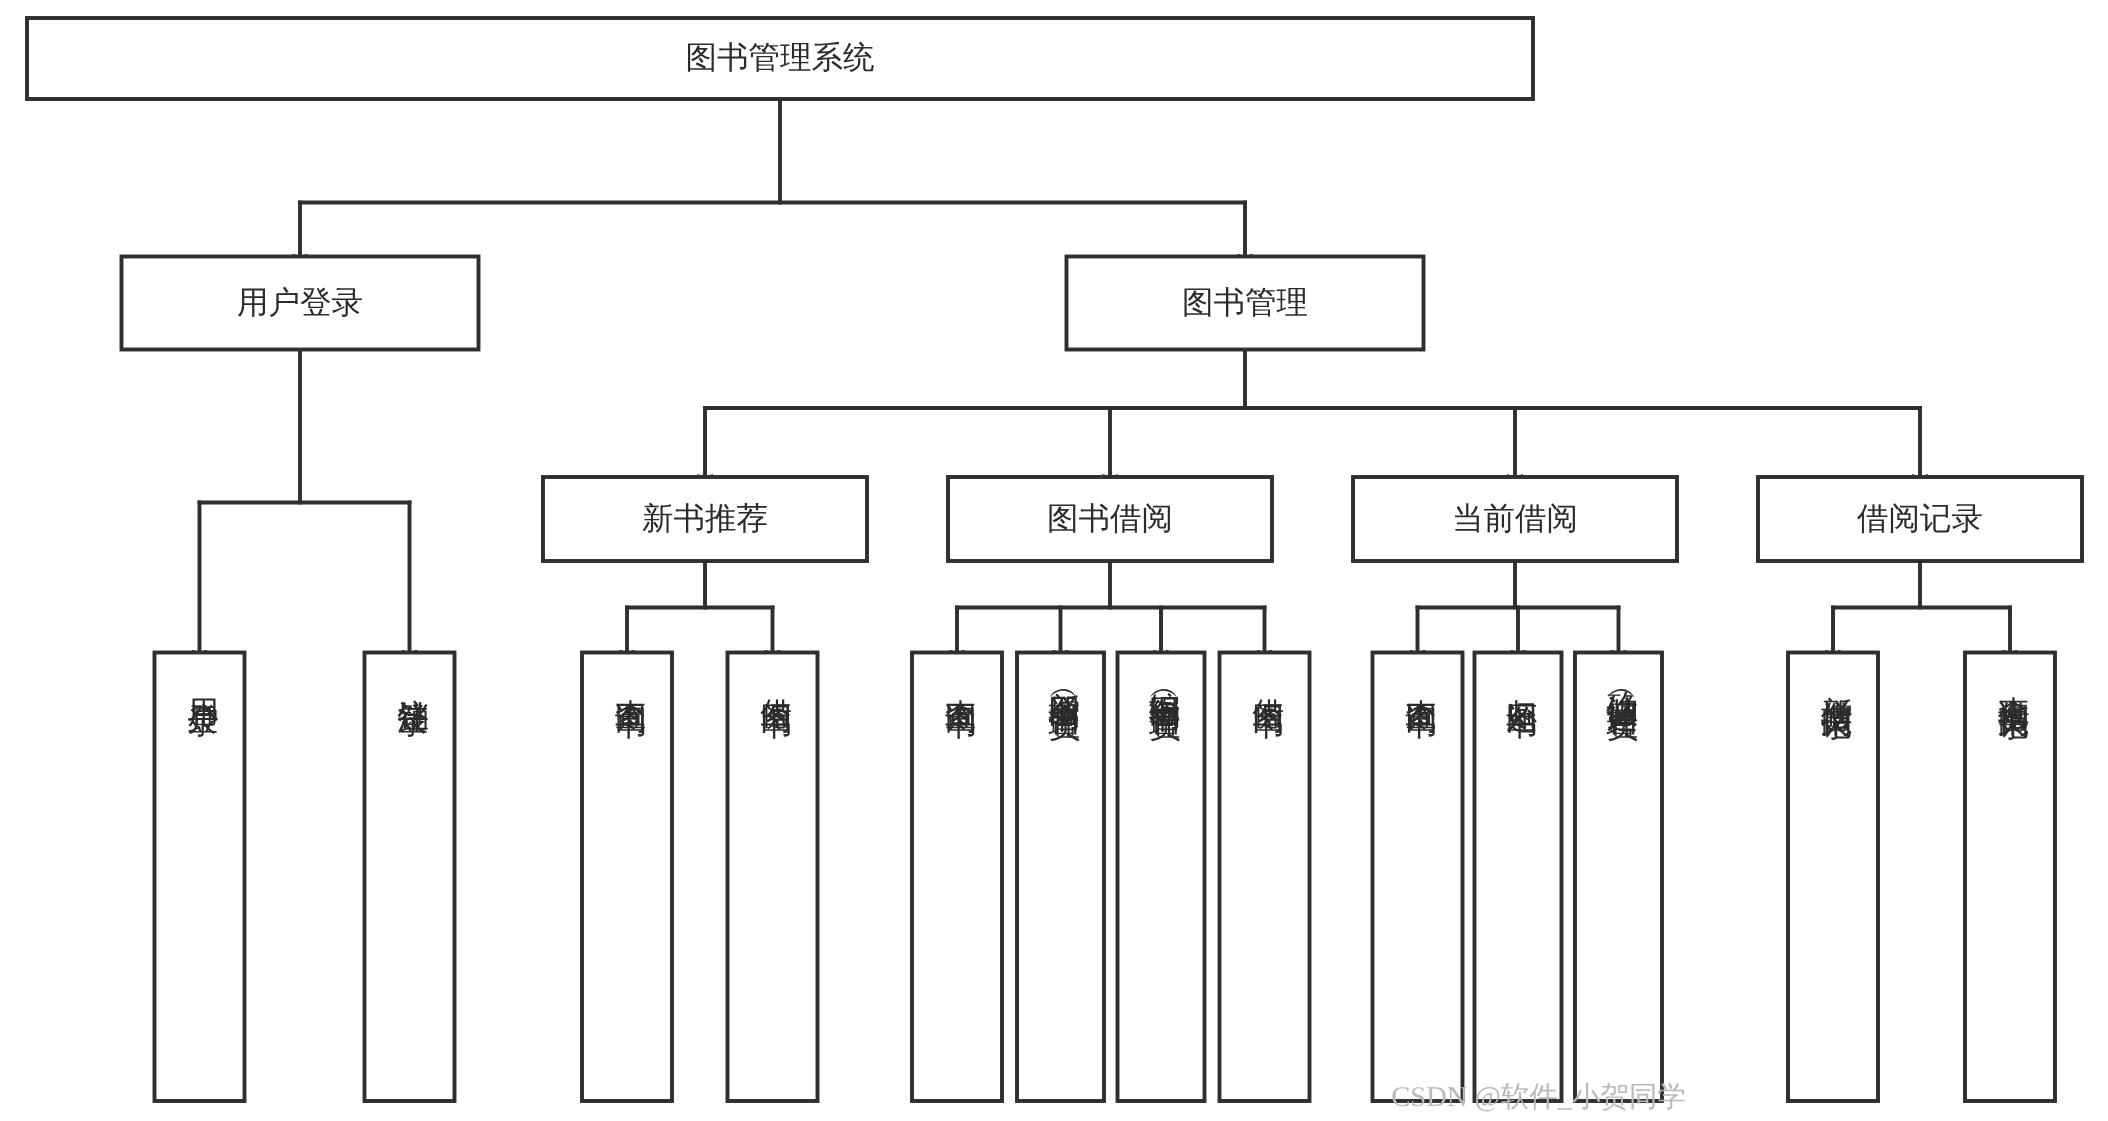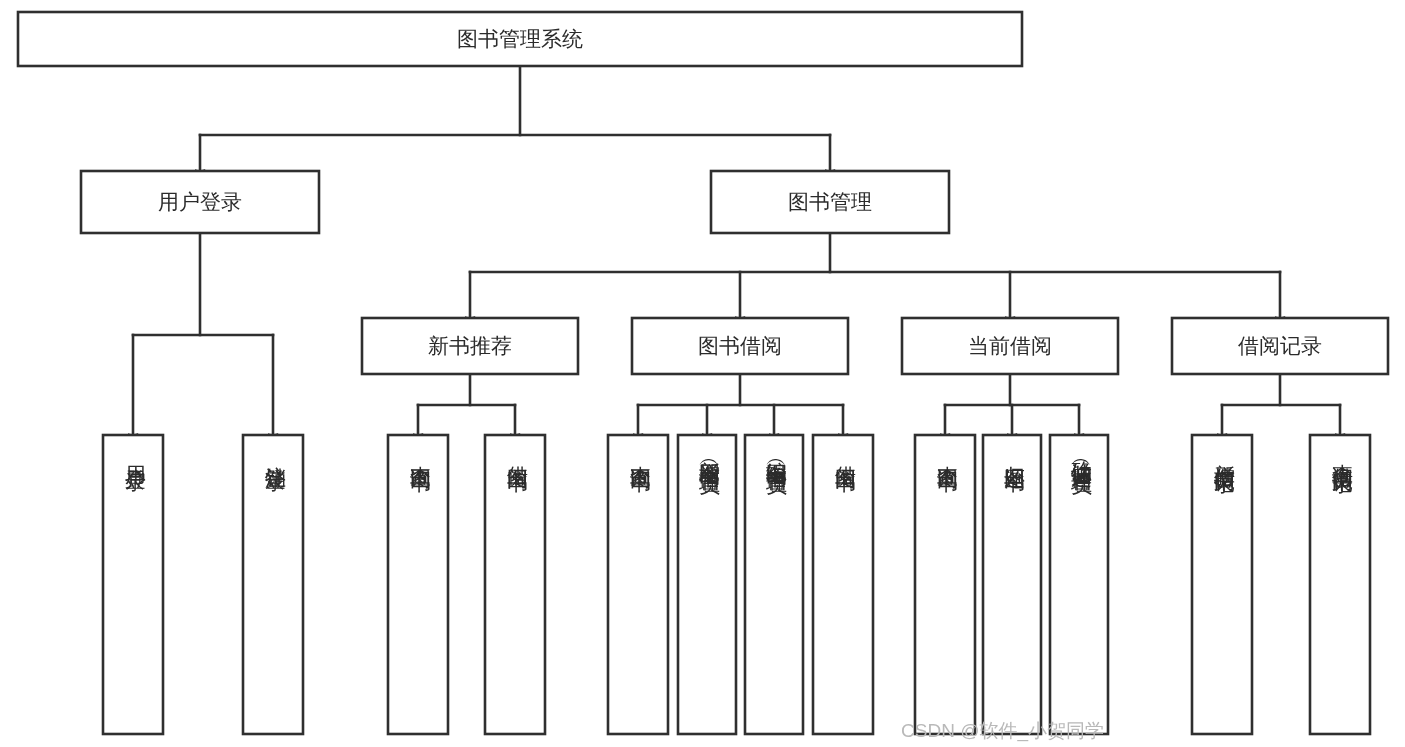--- a/index.html
+++ b/index.html
@@ -12,20 +12,21 @@
     width: 1405px;
     height: 747px;
     font-family: "Liberation Sans", "DejaVu Sans", sans-serif;
     overflow: hidden;
     position: relative;
   }
   #diagram-root {
     position: relative;
     width: 1112px;
     height: 747px;
+    padding-left: 20px;
   }
   svg.diagram-canvas {
     position: absolute;
     left: 0;
     top: 0;
     width: 1405px;
     height: 747px;
     display: block;
   }
   .node-box {
@@ -51,21 +52,21 @@
   .node-label.vertical {
     font-size: 21px;
     text-anchor: middle;
     writing-mode: vertical-rl;
     letter-spacing: 2px;
   }
   .watermark-text {
     position: absolute;
     right: 8px;
     bottom: 3px;
-    font-family: Liberation Sans, sans-serif;
+    font-family: Liberation Serif, serif;
     font-size: 19px;
     color: #b9b9b9;
     white-space: nowrap;
     pointer-events: none;
     user-select: none;
   }
 </style>
 </head>
 <body>
 

